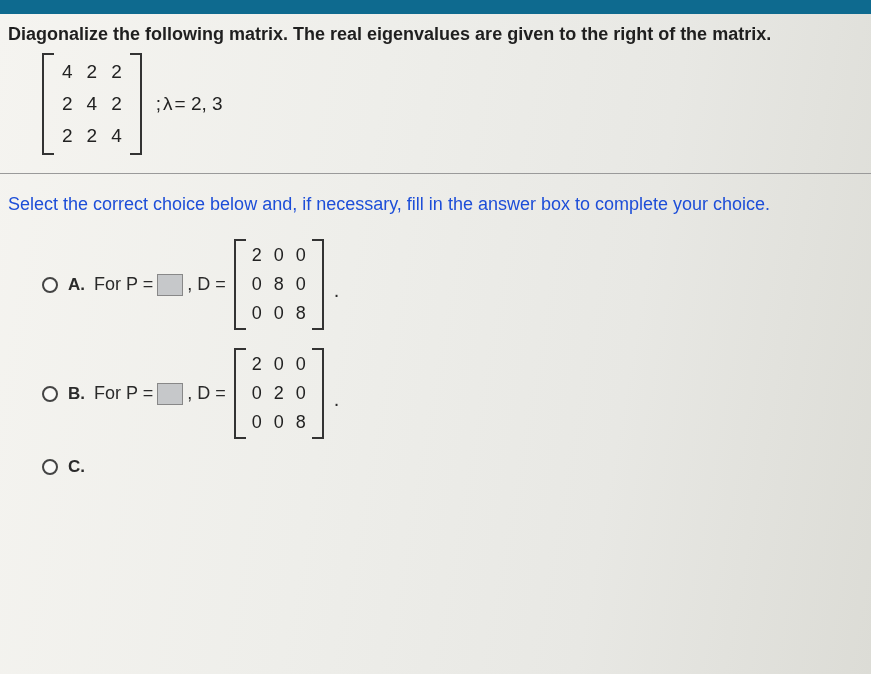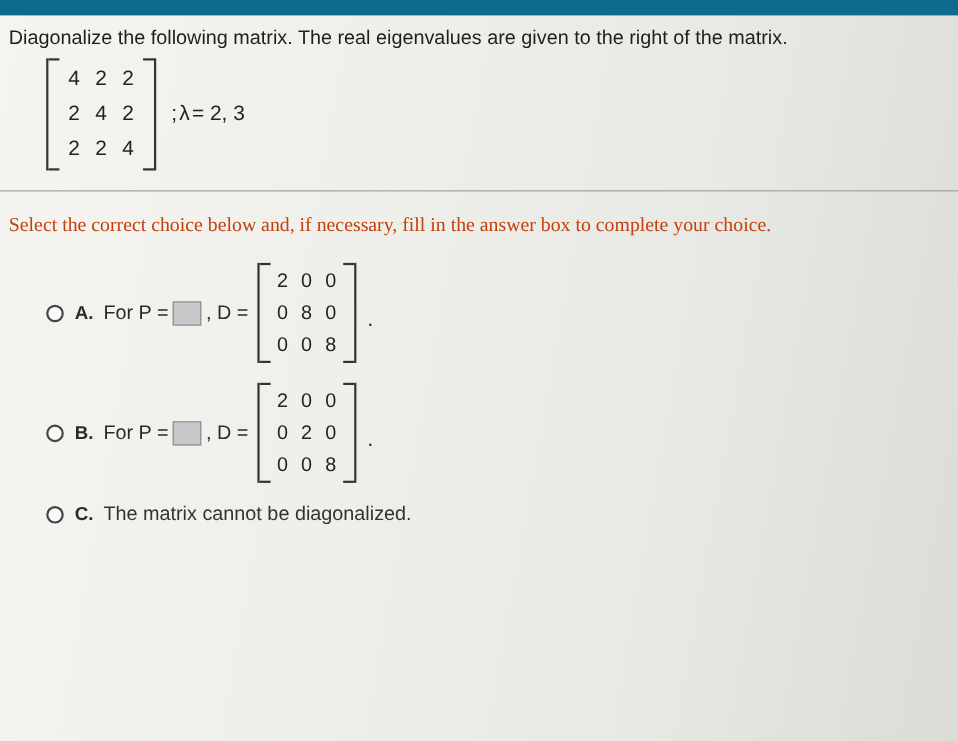--- a/index.html
+++ b/index.html
@@ -14,20 +14,21 @@
     background: #0e6a8f;
     width: 100%;
   }
   .content {
     padding: 10px 8px 0 8px;
   }
   .question-text {
     font-size: 18px;
     color: #1f1f1f;
     margin-bottom: 8px;
+    font-weight: bold;
   }
   .matrix-row {
     display: flex;
     align-items: center;
     margin: 4px 0 18px 30px;
   }
   .matrix {
     display: inline-flex;
     align-items: stretch;
     margin: 0 4px;
@@ -72,23 +73,22 @@
     gap: 2px;
   }
   .hr {
     border: none;
     border-top: 1px solid #9a9a9a;
     margin: 10px 0 20px -8px;
     width: 880px;
   }
   .instruct {
     font-size: 18px;
-    color: #c2410c;
+    color: #1d4ed8;
     margin-bottom: 24px;
-    font-family: Liberation Serif, serif;
   }
   .choice-row {
     display: flex;
     align-items: center;
     margin: 0 0 18px 34px;
   }
   .radio {
     width: 16px;
     height: 16px;
     border: 2px solid #444;
@@ -213,16 +213,15 @@
         </div>
         <div class="bracket bracket-right"></div>
       </div>
       <span class="period">.</span>
     </div>
   </div>
 
   <div class="choice-row" style="margin-bottom:0;">
     <div class="radio"></div>
     <div class="choice-label">C.</div>
-    <div class="choice-c-text">The matrix cannot be diagonalized.</div>
   </div>
 
 </div>
 
 </body></html>

